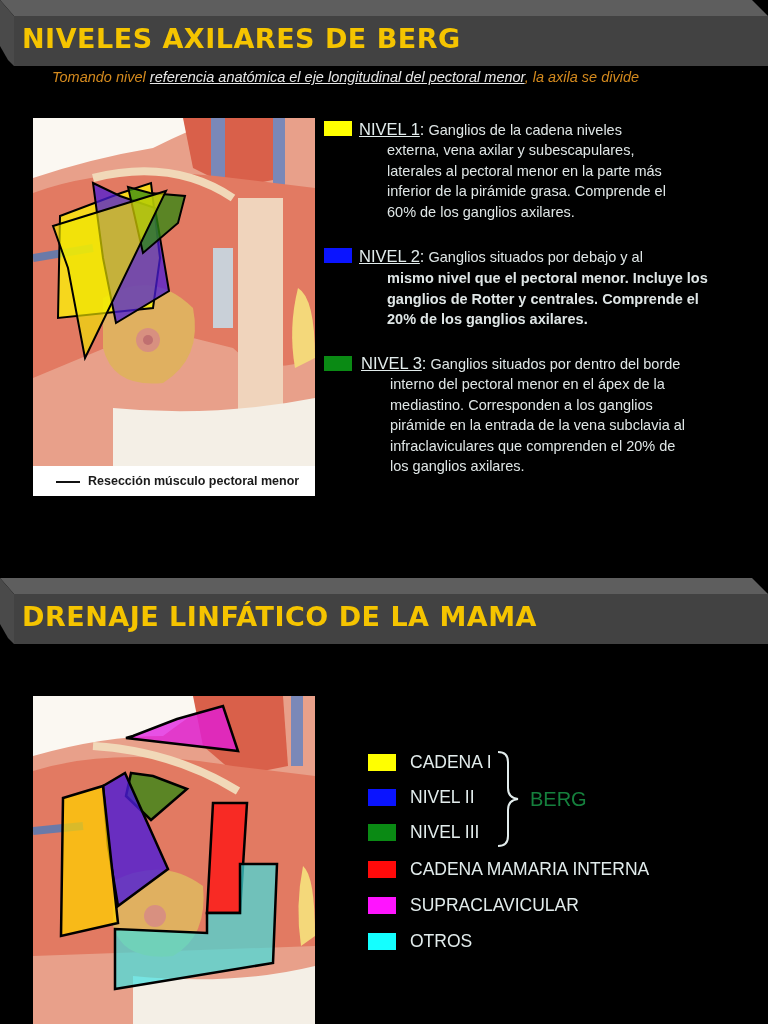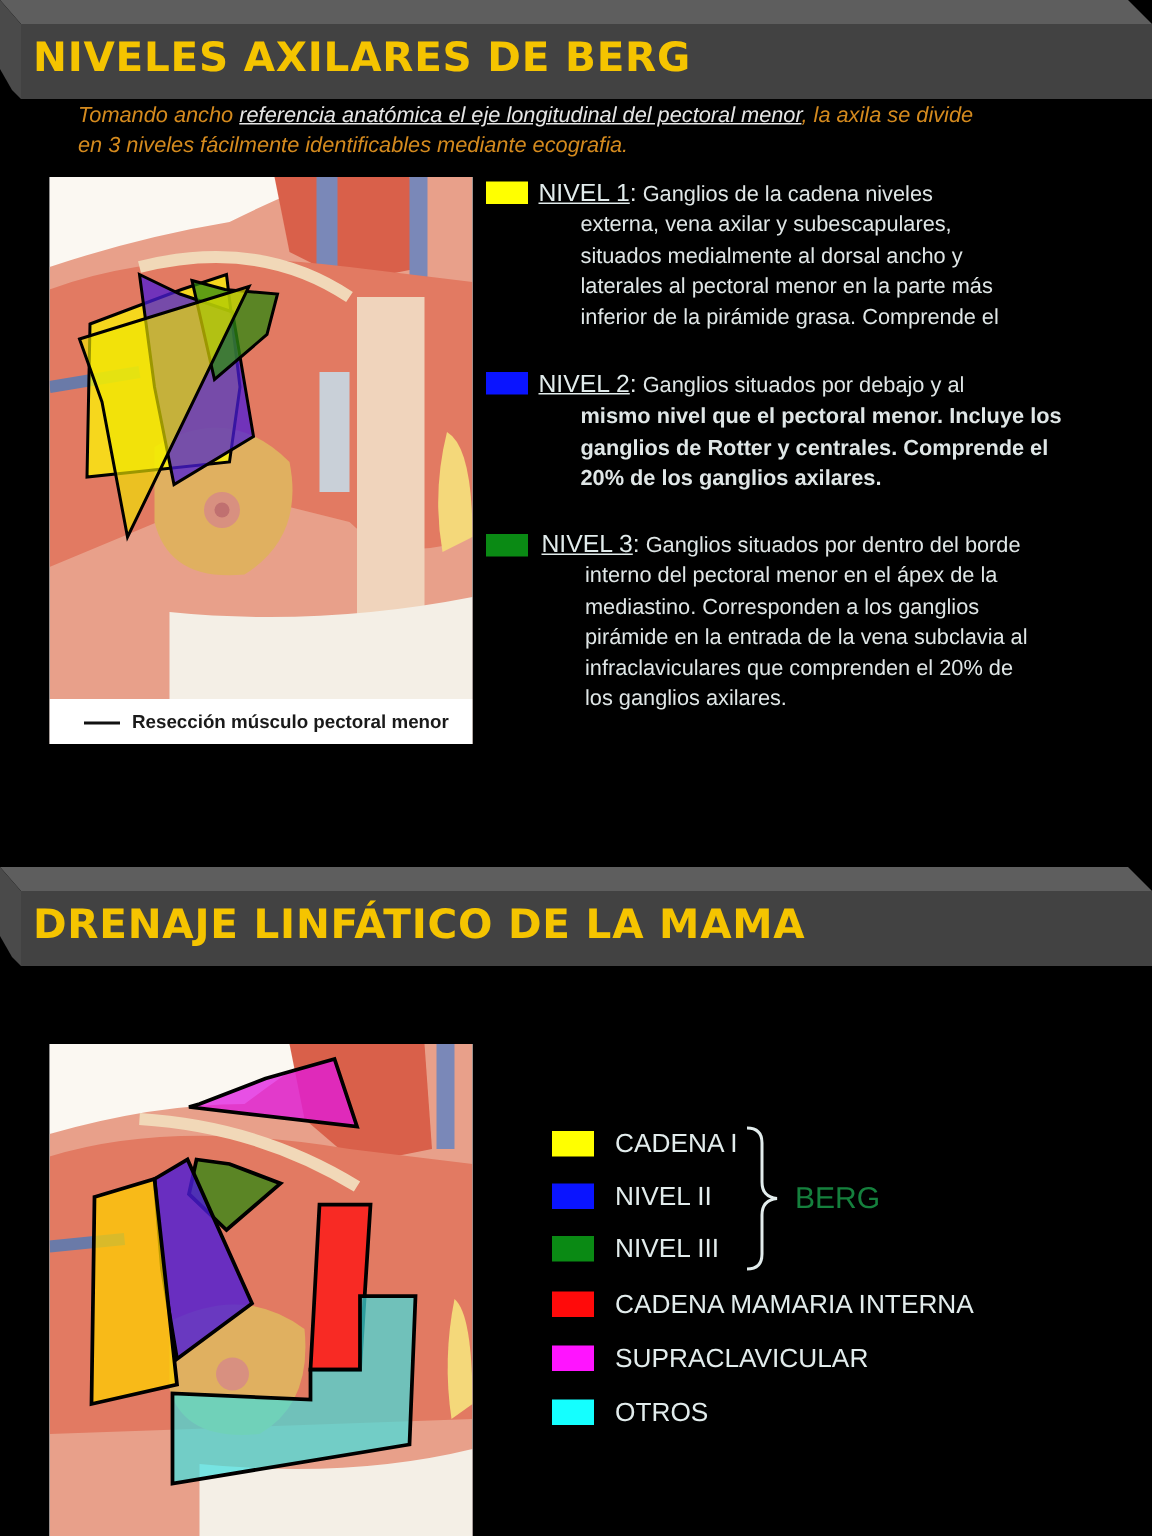--- a/index.html
+++ b/index.html
@@ -72,22 +72,21 @@
 
 <div class="slide" style="top:0;height:540px;">
   <div class="title-bar" style="top:0;">
     <div class="top"></div>
     <div class="left"></div>
     <div class="face"></div>
     <h1>NIVELES AXILARES DE BERG</h1>
   </div>
 
   <div class="intro">
-    <span>Tomando ancho </span><u>referencia anatómica el eje longitudinal del pectoral menor</u><span>, la axila se divide</span><br>
-    <span>en 3 niveles  fácilmente identificables mediante ecografia.</span>
+    <span>Tomando nivel </span><u>referencia anatómica el eje longitudinal del pectoral menor</u><span>, la axila se divide</span><br>
   </div>
 
   <div class="panel" style="left:33px;top:118px;width:282px;height:378px;">
     <svg width="282" height="378" viewBox="0 0 282 378">
       <rect width="282" height="378" fill="#fbf8f2"></rect>
       <path d="M0,60 Q60,40 120,30 Q160,10 190,0 L282,0 L282,378 L0,378 Z" fill="#e8a08a"></path>
       <path d="M150,0 L240,0 L250,60 L200,70 L160,50 Z" fill="#d9604a"></path>
       <rect x="178" y="0" width="14" height="70" fill="#7a88b8"></rect>
       <rect x="240" y="0" width="12" height="70" fill="#7a88b8"></rect>
       <path d="M0,75 Q80,45 200,60 L282,70 L282,240 Q230,260 200,230 L120,210 L0,260 Z" fill="#e27a62"></path>
@@ -113,23 +112,23 @@
   </div>
 
   <div class="level" style="left:324px;top:119px;width:440px;">
     <span class="swatch" style="left:0;top:2px;background:#ffff00;"></span>
     <span class="head" style="left:35px;top:0;">
       <span class="name">NIVEL 1</span><span class="colon">:</span>
       <span>Ganglios de la cadena niveles</span>
     </span>
     <div class="body" style="left:63px;top:21px;">
       <div>externa, vena axilar y subescapulares,</div>
-      <div>situados medialmente al dorsal ancho y</div>
       <div>laterales al pectoral menor en la parte más</div>
       <div>inferior de la pirámide grasa. Comprende el</div>
+      <div>60% de los ganglios axilares.</div>
     </div>
   </div>
 
   <div class="level" style="left:324px;top:246px;width:440px;">
     <span class="swatch" style="left:0;top:2px;background:#0a14ff;"></span>
     <span class="head" style="left:35px;top:0;">
       <span class="name">NIVEL 2</span><span class="colon">:</span>
       <span>Ganglios situados por debajo y al</span>
     </span>
     <div class="body" style="left:63px;top:22px;font-weight:bold;">

